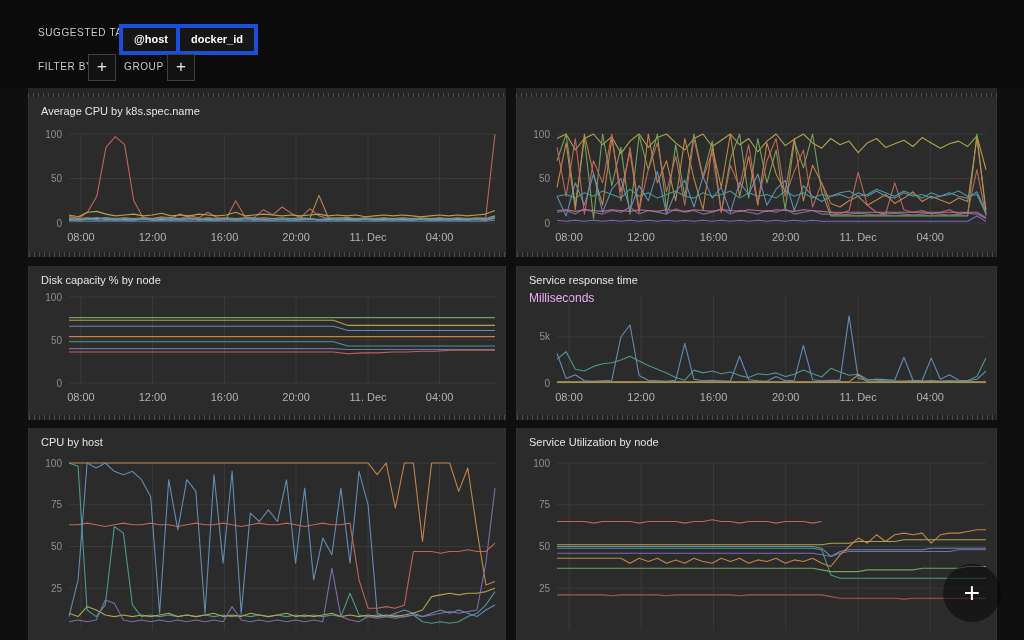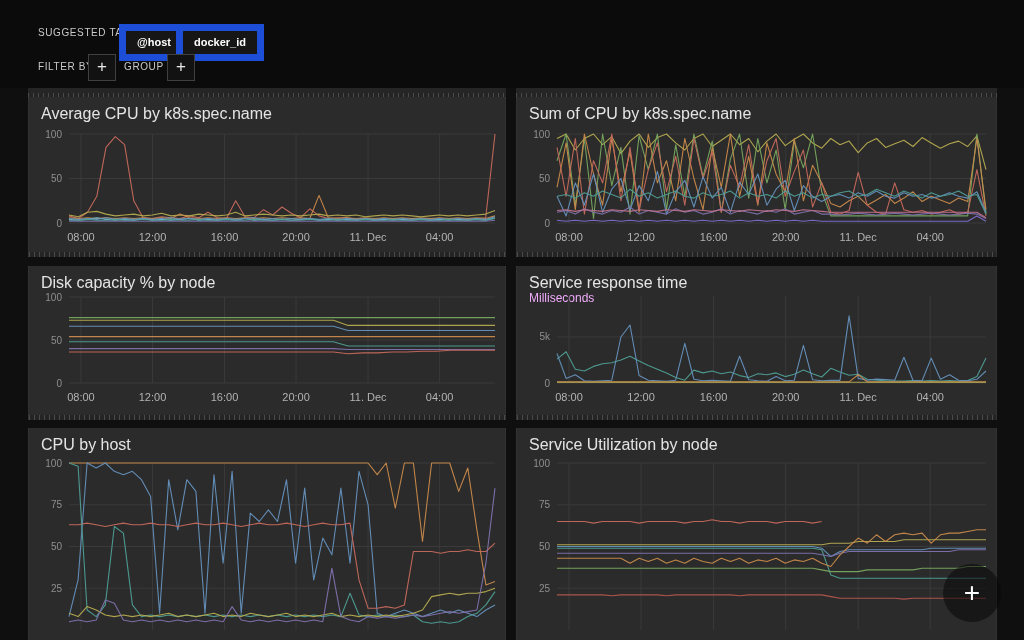--- a/index.html
+++ b/index.html
@@ -2,32 +2,32 @@
 <html><head>
 <meta charset="utf-8">
 <style>
   html,body{margin:0;padding:0;background:#0d0d0d;}
   .stage{position:relative;width:1024px;height:640px;overflow:hidden;
          font-family:"Liberation Sans",sans-serif;background:#0f0f0f;}
   
   .topbar{position:absolute;left:0;top:0;width:1024px;height:88px;background:#0b0b0b;}
   .hlabel{position:absolute;color:#c9c9c9;font-size:10px;letter-spacing:.6px;}
   .chip{position:absolute;top:24px;height:19px;line-height:19px;padding:2px 11px;
-        background:#161616;border:7px solid #1d4ed8;color:#ffffff;font-size:11px;
+        background:#161616;border:4px solid #1d4ed8;color:#ffffff;font-size:11px;
         font-weight:bold;cursor:pointer;}
   .plusbtn{position:absolute;top:54px;width:26px;height:25px;background:#121212;
         border:1px solid #404040;color:#e8e8e8;font-size:17px;line-height:23px;
         text-align:center;cursor:pointer;font-weight:300;}
   
   .sliver{position:absolute;height:9px;background:#252525;}
   .sliver .ruler{height:4px;}
   
   .panel{position:absolute;background:#2b2b2b;border-left:1px dotted #383838;
          border-right:1px dotted #383838;box-sizing:border-box;}
-  .panel-title{position:absolute;left:12px;top:8px;font-size:16px;color:#e4e4e4;
+  .panel-title{position:absolute;left:12px;top:8px;font-size:11px;color:#e4e4e4;
          white-space:nowrap;}
   .panel-sub{position:absolute;left:12px;top:25px;font-size:12px;color:#f0abfc;
          white-space:nowrap;}
   .ruler{position:absolute;left:0;right:0;bottom:0;height:5px;background-color:#242424;
          background-image:repeating-linear-gradient(90deg,#4a4a4a 0,#4a4a4a 1px,
          transparent 1px,transparent 5px);}
   .chart-svg{position:absolute;left:0;top:0;}
   
   .fab{position:absolute;left:943px;top:564px;width:58px;height:58px;border-radius:50%;
        background:rgba(8,8,8,.55);color:#ffffff;font-size:28px;font-weight:300;
@@ -80,21 +80,20 @@
         <path d="M40.0 118.0 L49.3 119.8 L58.5 115.3 L67.8 114.4 L77.0 117.1 L86.3 118.9 L95.6 118.0 L104.8 117.1 L114.1 118.9 L123.3 118.0 L132.6 116.2 L141.9 118.9 L151.1 118.0 L160.4 118.9 L169.7 117.1 L178.9 118.0 L188.2 118.9 L197.4 118.0 L206.7 115.3 L216.0 118.9 L225.2 118.0 L234.5 117.1 L243.7 118.0 L253.0 118.9 L262.3 118.0 L271.5 118.9 L280.8 118.0 L290.0 117.1 L299.3 118.9 L308.6 118.0 L317.8 118.9 L327.1 118.0 L336.3 119.8 L345.6 118.9 L354.9 118.0 L364.1 118.9 L373.4 118.0 L382.7 118.9 L391.9 119.8 L401.2 118.9 L410.4 118.0 L419.7 118.9 L429.0 118.0 L438.2 118.9 L447.5 118.0 L456.7 117.1 L466.0 113.5 " fill="none" stroke="#b6ab4f" stroke-width="1.1" stroke-opacity="0.95" stroke-linejoin="round"></path>
         <path d="M40.0 120.7 L49.3 121.5 L58.5 120.7 L67.8 121.5 L77.0 120.7 L86.3 121.5 L95.6 120.7 L104.8 121.5 L114.1 120.7 L123.3 121.5 L132.6 120.7 L141.9 121.5 L151.1 117.1 L160.4 120.7 L169.7 121.5 L178.9 120.7 L188.2 121.5 L197.4 120.7 L206.7 121.5 L216.0 120.7 L225.2 121.5 L234.5 120.7 L243.7 121.5 L253.0 120.7 L262.3 121.5 L271.5 120.7 L280.8 121.5 L290.0 98.4 L299.3 120.7 L308.6 121.5 L317.8 120.7 L327.1 121.5 L336.3 120.7 L345.6 121.5 L354.9 120.7 L364.1 121.5 L373.4 120.7 L382.7 121.5 L391.9 120.7 L401.2 121.5 L410.4 120.7 L419.7 121.5 L429.0 120.7 L438.2 121.5 L447.5 120.7 L456.7 121.5 L466.0 118.9 " fill="none" stroke="#c98a4b" stroke-width="1.1" stroke-opacity="0.95" stroke-linejoin="round"></path>
         <path d="M40.0 122.4 L49.3 123.3 L58.5 122.4 L67.8 120.7 L77.0 122.4 L86.3 123.3 L95.6 122.4 L104.8 123.3 L114.1 121.5 L123.3 123.3 L132.6 122.4 L141.9 123.3 L151.1 122.4 L160.4 121.5 L169.7 123.3 L178.9 122.4 L188.2 123.3 L197.4 122.4 L206.7 123.3 L216.0 121.5 L225.2 123.3 L234.5 122.4 L243.7 123.3 L253.0 122.4 L262.3 123.3 L271.5 122.4 L280.8 121.5 L290.0 123.3 L299.3 122.4 L308.6 123.3 L317.8 122.4 L327.1 123.3 L336.3 122.4 L345.6 123.3 L354.9 122.4 L364.1 123.3 L373.4 122.4 L382.7 123.3 L391.9 122.4 L401.2 123.3 L410.4 122.4 L419.7 123.3 L429.0 122.4 L438.2 123.3 L447.5 122.4 L456.7 123.3 L466.0 120.7 " fill="none" stroke="#6fc3d7" stroke-width="1.1" stroke-opacity="0.95" stroke-linejoin="round"></path>
         <path d="M40.0 121.5 L49.3 122.4 L58.5 121.5 L67.8 122.4 L77.0 120.7 L86.3 122.4 L95.6 121.5 L104.8 122.4 L114.1 121.5 L123.3 122.4 L132.6 121.5 L141.9 120.7 L151.1 122.4 L160.4 121.5 L169.7 122.4 L178.9 121.5 L188.2 122.4 L197.4 121.5 L206.7 122.4 L216.0 121.5 L225.2 120.7 L234.5 122.4 L243.7 121.5 L253.0 122.4 L262.3 121.5 L271.5 122.4 L280.8 121.5 L290.0 122.4 L299.3 121.5 L308.6 122.4 L317.8 121.5 L327.1 122.4 L336.3 121.5 L345.6 122.4 L354.9 121.5 L364.1 122.4 L373.4 121.5 L382.7 122.4 L391.9 121.5 L401.2 122.4 L410.4 121.5 L419.7 122.4 L429.0 121.5 L438.2 122.4 L447.5 121.5 L456.7 122.4 L466.0 119.8 " fill="none" stroke="#6591bd" stroke-width="1.1" stroke-opacity="0.95" stroke-linejoin="round"></path>
         <path d="M40.0 123.3 L49.3 123.3 L58.5 122.4 L67.8 123.3 L77.0 123.3 L86.3 122.4 L95.6 123.3 L104.8 123.3 L114.1 122.4 L123.3 123.3 L132.6 123.3 L141.9 122.4 L151.1 123.3 L160.4 123.3 L169.7 122.4 L178.9 123.3 L188.2 123.3 L197.4 122.4 L206.7 123.3 L216.0 123.3 L225.2 122.4 L234.5 123.3 L243.7 123.3 L253.0 122.4 L262.3 123.3 L271.5 123.3 L280.8 122.4 L290.0 123.3 L299.3 123.3 L308.6 122.4 L317.8 123.3 L327.1 123.3 L336.3 122.4 L345.6 123.3 L354.9 123.3 L364.1 122.4 L373.4 123.3 L382.7 123.3 L391.9 122.4 L401.2 123.3 L410.4 123.3 L419.7 122.4 L429.0 123.3 L438.2 123.3 L447.5 122.4 L456.7 123.3 L466.0 121.5 " fill="none" stroke="#4e9e93" stroke-width="1.1" stroke-opacity="0.95" stroke-linejoin="round"></path>
         <path d="M40.0 124.2 L49.3 124.2 L58.5 124.2 L67.8 124.2 L77.0 124.2 L86.3 124.2 L95.6 124.2 L104.8 124.2 L114.1 124.2 L123.3 124.2 L132.6 124.2 L141.9 124.2 L151.1 124.2 L160.4 124.2 L169.7 124.2 L178.9 124.2 L188.2 124.2 L197.4 124.2 L206.7 124.2 L216.0 124.2 L225.2 124.2 L234.5 124.2 L243.7 124.2 L253.0 124.2 L262.3 124.2 L271.5 124.2 L280.8 124.2 L290.0 124.2 L299.3 124.2 L308.6 124.2 L317.8 124.2 L327.1 124.2 L336.3 124.2 L345.6 124.2 L354.9 124.2 L364.1 124.2 L373.4 124.2 L382.7 124.2 L391.9 124.2 L401.2 124.2 L410.4 124.2 L419.7 124.2 L429.0 124.2 L438.2 124.2 L447.5 124.2 L456.7 124.2 L466.0 123.3 " fill="none" stroke="#8071ad" stroke-width="1.1" stroke-opacity="0.95" stroke-linejoin="round"></path>
       </svg>
       <div class="ruler"></div>
   </div>
   <div class="panel" style="left:516px;top:97px;width:481px;height:160px;">
-    <div class="panel-title">Sum of CPU by k8s.spec.name</div>
     <svg width="479" height="160" class="chart-svg">
         <line x1="52.012" y1="37" x2="52.012" y2="126" stroke="#3a3a3a" stroke-width="1"></line>
         <text x="52.012" y="144" fill="#b3b3b3" font-size="11" text-anchor="middle" font-family="Liberation Sans, sans-serif">08:00</text>
         <line x1="124.084" y1="37" x2="124.084" y2="126" stroke="#3a3a3a" stroke-width="1"></line>
         <text x="124.084" y="144" fill="#b3b3b3" font-size="11" text-anchor="middle" font-family="Liberation Sans, sans-serif">12:00</text>
         <line x1="196.585" y1="37" x2="196.585" y2="126" stroke="#3a3a3a" stroke-width="1"></line>
         <text x="196.585" y="144" fill="#b3b3b3" font-size="11" text-anchor="middle" font-family="Liberation Sans, sans-serif">16:00</text>
         <line x1="268.65700000000004" y1="37" x2="268.65700000000004" y2="126" stroke="#3a3a3a" stroke-width="1"></line>
         <text x="268.65700000000004" y="144" fill="#b3b3b3" font-size="11" text-anchor="middle" font-family="Liberation Sans, sans-serif">20:00</text>
         <line x1="341.15799999999996" y1="37" x2="341.15799999999996" y2="126" stroke="#3a3a3a" stroke-width="1"></line>

